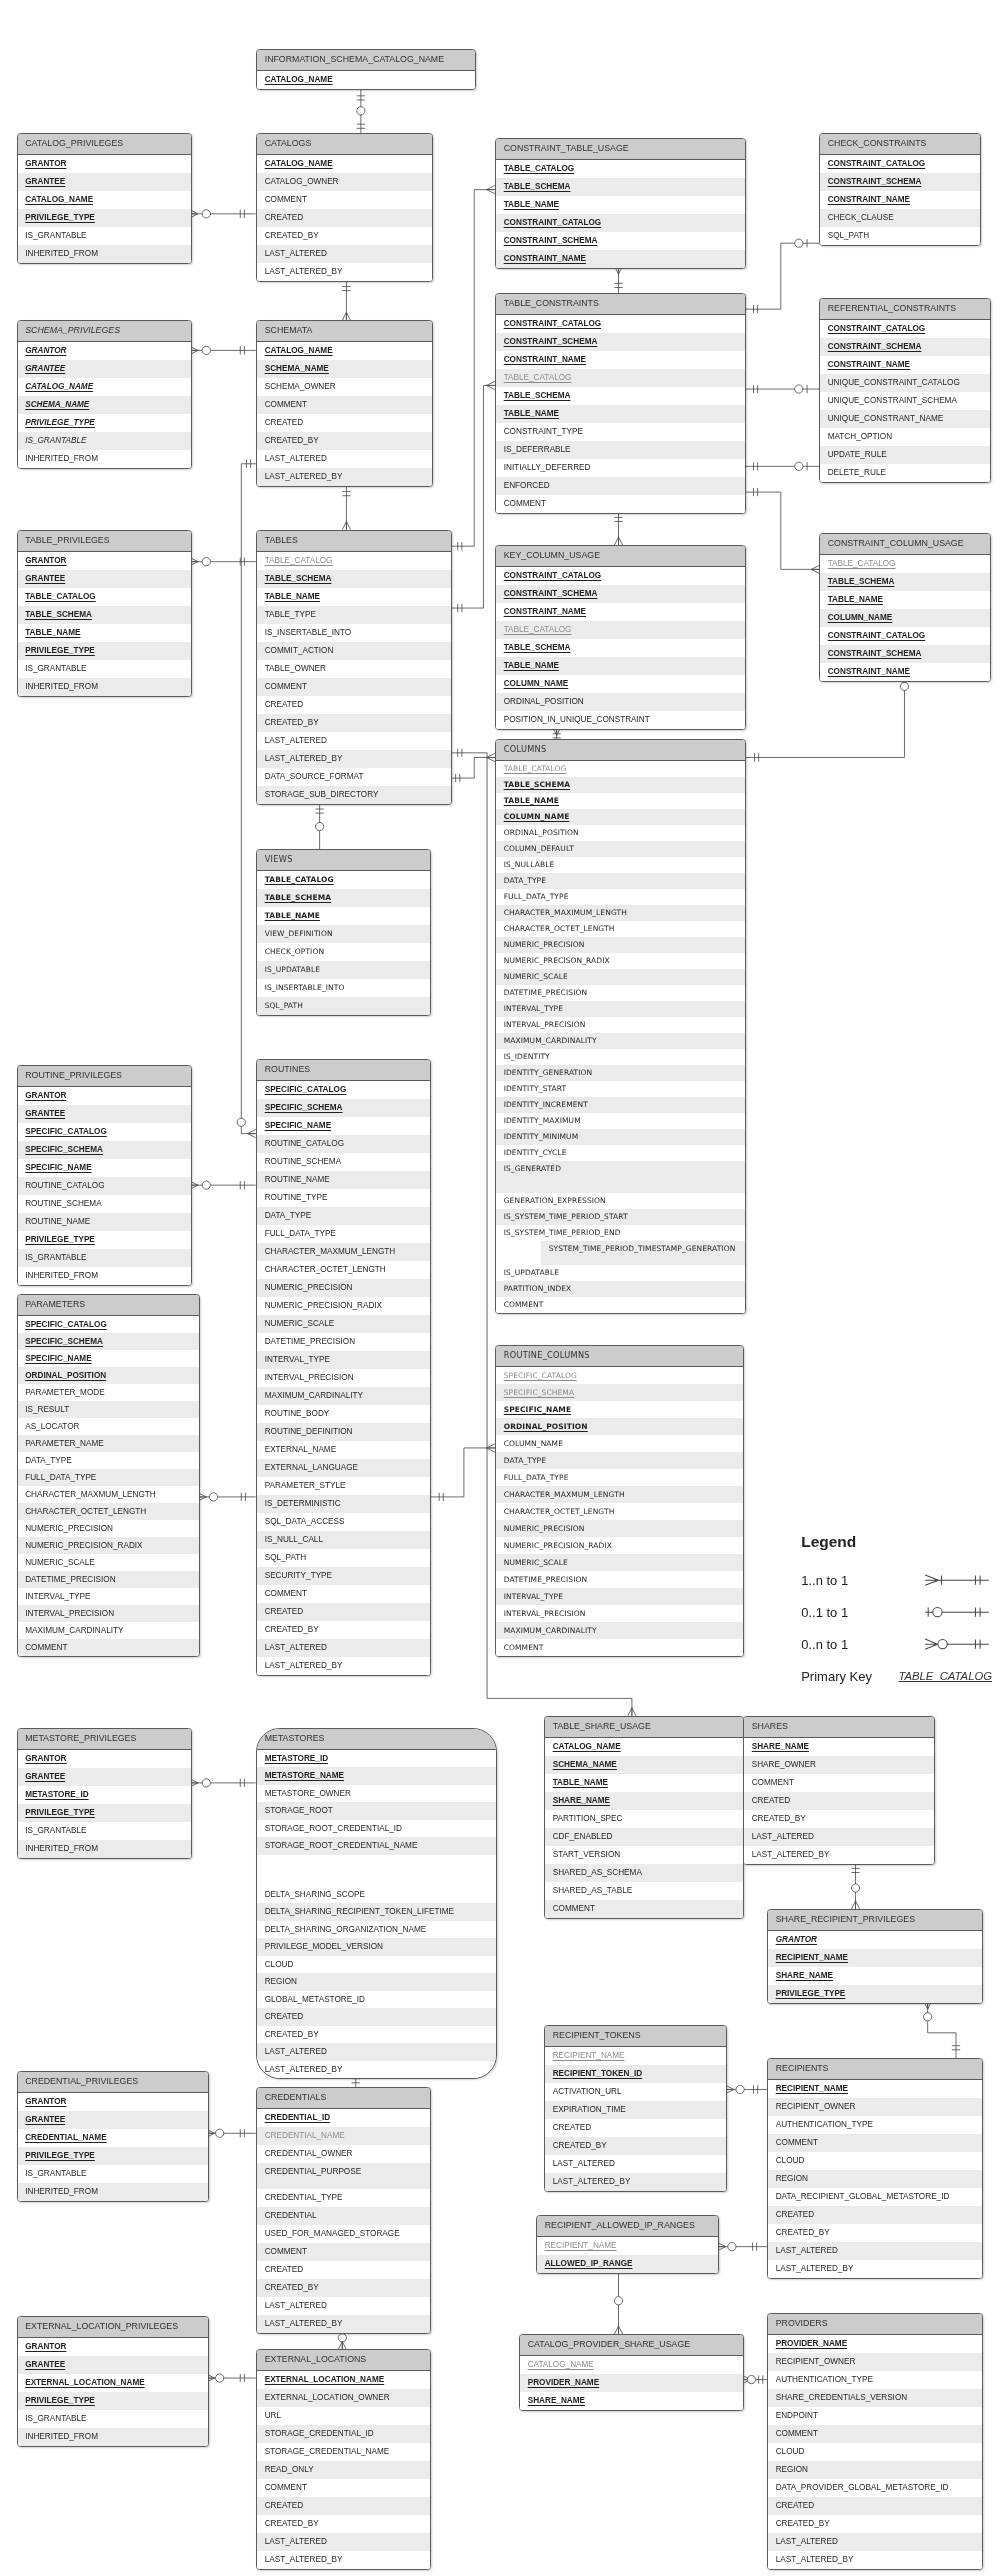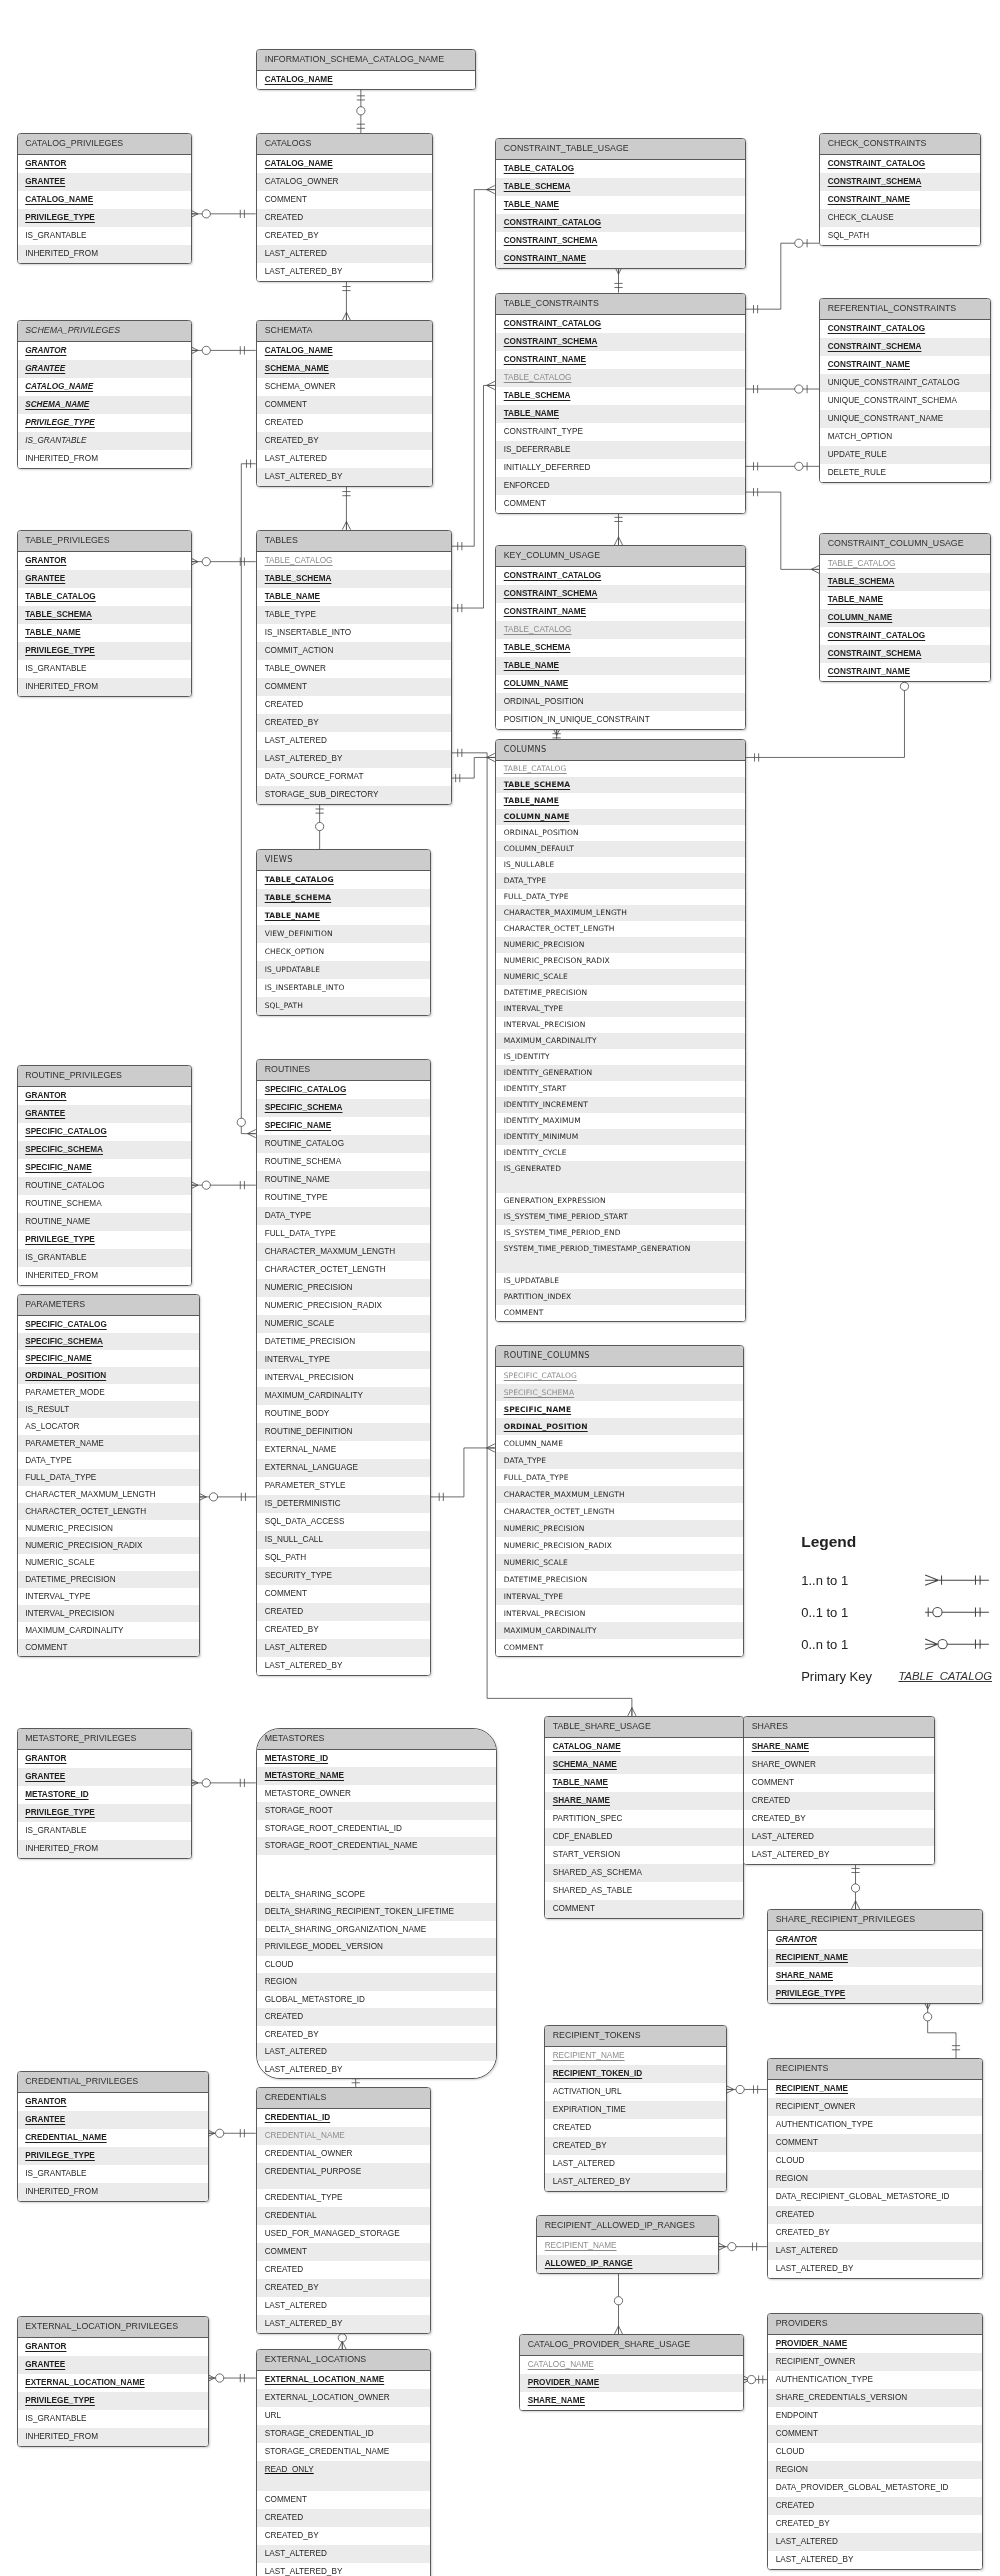--- a/index.html
+++ b/index.html
@@ -448,21 +448,21 @@
       <div class="erow alt" style="height: 16px; line-height: 16px;"><span class="fname">IDENTITY_GENERATION</span></div>
       <div class="erow" style="height: 16px; line-height: 16px;"><span class="fname">IDENTITY_START</span></div>
       <div class="erow alt" style="height: 16px; line-height: 16px;"><span class="fname">IDENTITY_INCREMENT</span></div>
       <div class="erow" style="height: 16px; line-height: 16px;"><span class="fname">IDENTITY_MAXIMUM</span></div>
       <div class="erow alt" style="height: 16px; line-height: 16px;"><span class="fname">IDENTITY_MINIMUM</span></div>
       <div class="erow" style="height: 16px; line-height: 16px;"><span class="fname">IDENTITY_CYCLE</span></div>
       <div class="erow alt" style="height: 32px; line-height: 16px;"><span class="fname">IS_GENERATED</span></div>
       <div class="erow" style="height: 16px; line-height: 16px;"><span class="fname">GENERATION_EXPRESSION</span></div>
       <div class="erow alt" style="height: 16px; line-height: 16px;"><span class="fname">IS_SYSTEM_TIME_PERIOD_START</span></div>
       <div class="erow" style="height: 16px; line-height: 16px;"><span class="fname">IS_SYSTEM_TIME_PERIOD_END</span></div>
-      <div class="erow alt" style="height: 32px; line-height: 16px;"><span class="fname">SYSTEM_TIME_PERIOD_TIMESTAMP_GENERATION</span></div>
+      <div class="erow alt" style="height: 24px; line-height: 16px; margin-left: 45px;"><span class="fname">SYSTEM_TIME_PERIOD_TIMESTAMP_GENERATION</span></div>
       <div class="erow" style="height: 16px; line-height: 16px;"><span class="fname">IS_UPDATABLE</span></div>
       <div class="erow alt" style="height: 16px; line-height: 16px;"><span class="fname">PARTITION_INDEX</span></div>
       <div class="erow" style="height: 16px; line-height: 16px;"><span class="fname">COMMENT</span></div>
     </div>
     <div class="entity wide" style="left: 256px; top: 849px; width: 173px;">
       <div class="etitle">VIEWS</div>
       <div class="erow" style="height: 18px; line-height: 18px;"><span class="fname u">TABLE_CATALOG</span></div>
       <div class="erow alt" style="height: 18px; line-height: 18px;"><span class="fname u">TABLE_SCHEMA</span></div>
       <div class="erow" style="height: 18px; line-height: 18px;"><span class="fname u">TABLE_NAME</span></div>
       <div class="erow alt" style="height: 18px; line-height: 18px;"><span class="fname">VIEW_DEFINITION</span></div>
@@ -708,21 +708,21 @@
       <div class="erow" style="height: 18px; line-height: 18px;"><span class="fname">IS_GRANTABLE</span></div>
       <div class="erow alt" style="height: 18px; line-height: 18px;"><span class="fname">INHERITED_FROM</span></div>
     </div>
     <div class="entity" style="left: 256px; top: 2349px; width: 173px;">
       <div class="etitle">EXTERNAL_LOCATIONS</div>
       <div class="erow" style="height: 18px; line-height: 18px;"><span class="fname u">EXTERNAL_LOCATION_NAME</span></div>
       <div class="erow alt" style="height: 18px; line-height: 18px;"><span class="fname">EXTERNAL_LOCATION_OWNER</span></div>
       <div class="erow" style="height: 18px; line-height: 18px;"><span class="fname">URL</span></div>
       <div class="erow alt" style="height: 18px; line-height: 18px;"><span class="fname">STORAGE_CREDENTIAL_ID</span></div>
       <div class="erow" style="height: 18px; line-height: 18px;"><span class="fname">STORAGE_CREDENTIAL_NAME</span></div>
-      <div class="erow alt" style="height: 30px; line-height: 18px; text-decoration: underline;"><span class="fname">READ_ONLY</span></div>
+      <div class="erow alt" style="height: 18px; line-height: 18px;"><span class="fname">READ_ONLY</span></div>
       <div class="erow" style="height: 18px; line-height: 18px;"><span class="fname">COMMENT</span></div>
       <div class="erow alt" style="height: 18px; line-height: 18px;"><span class="fname">CREATED</span></div>
       <div class="erow" style="height: 18px; line-height: 18px;"><span class="fname">CREATED_BY</span></div>
       <div class="erow alt" style="height: 18px; line-height: 18px;"><span class="fname">LAST_ALTERED</span></div>
       <div class="erow" style="height: 18px; line-height: 18px;"><span class="fname">LAST_ALTERED_BY</span></div>
     </div>
   </div>
 
 
 </body></html>

